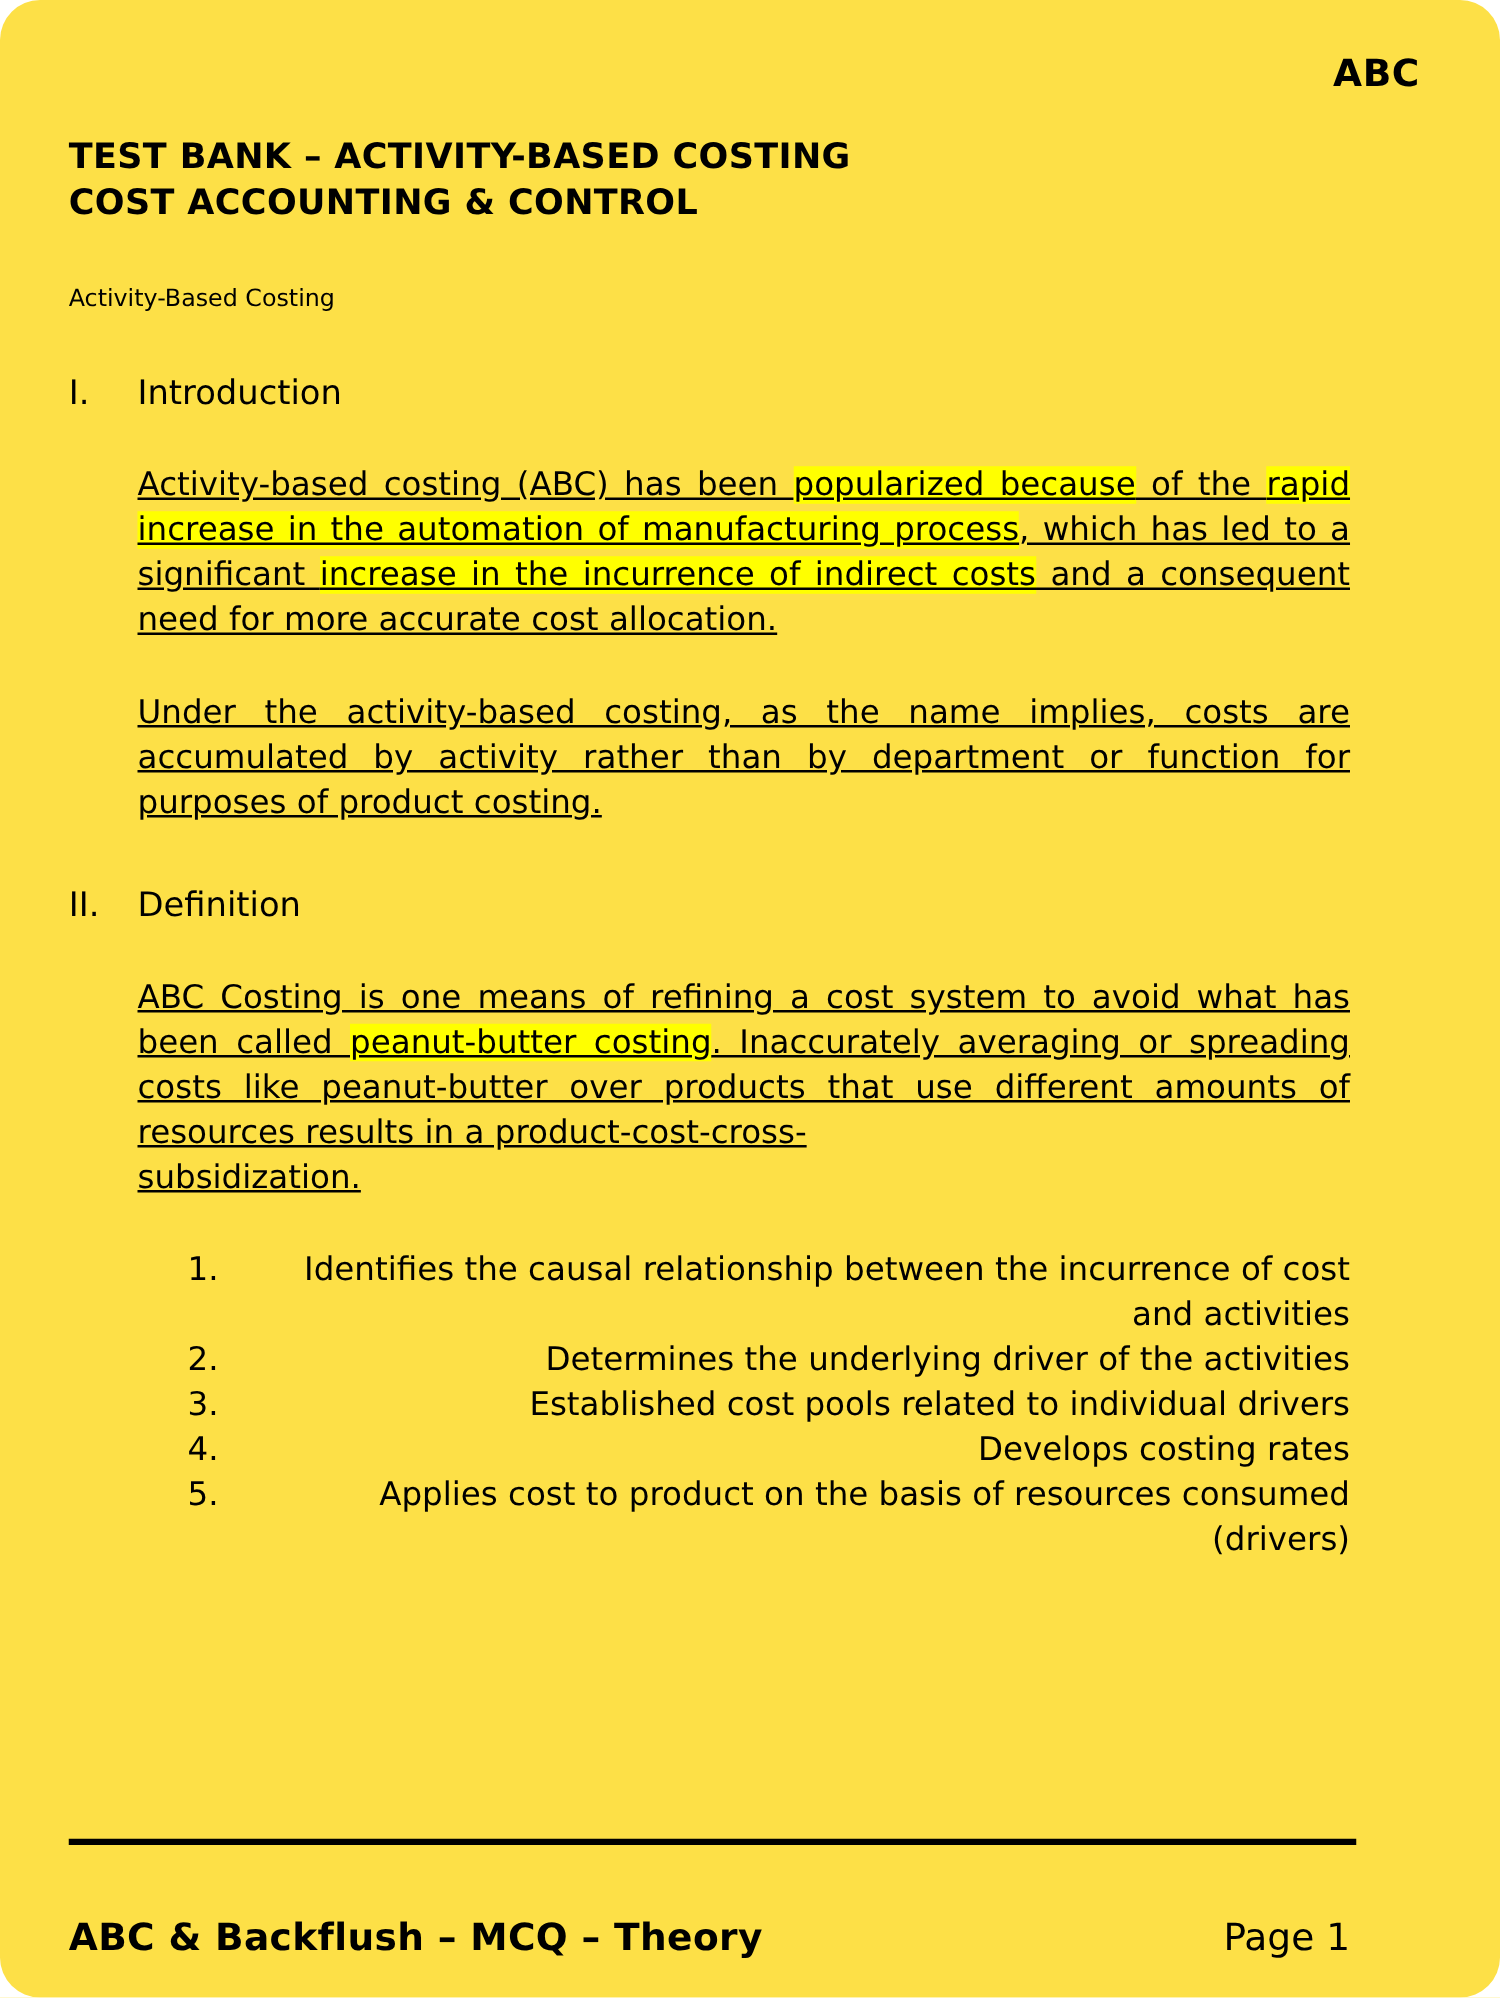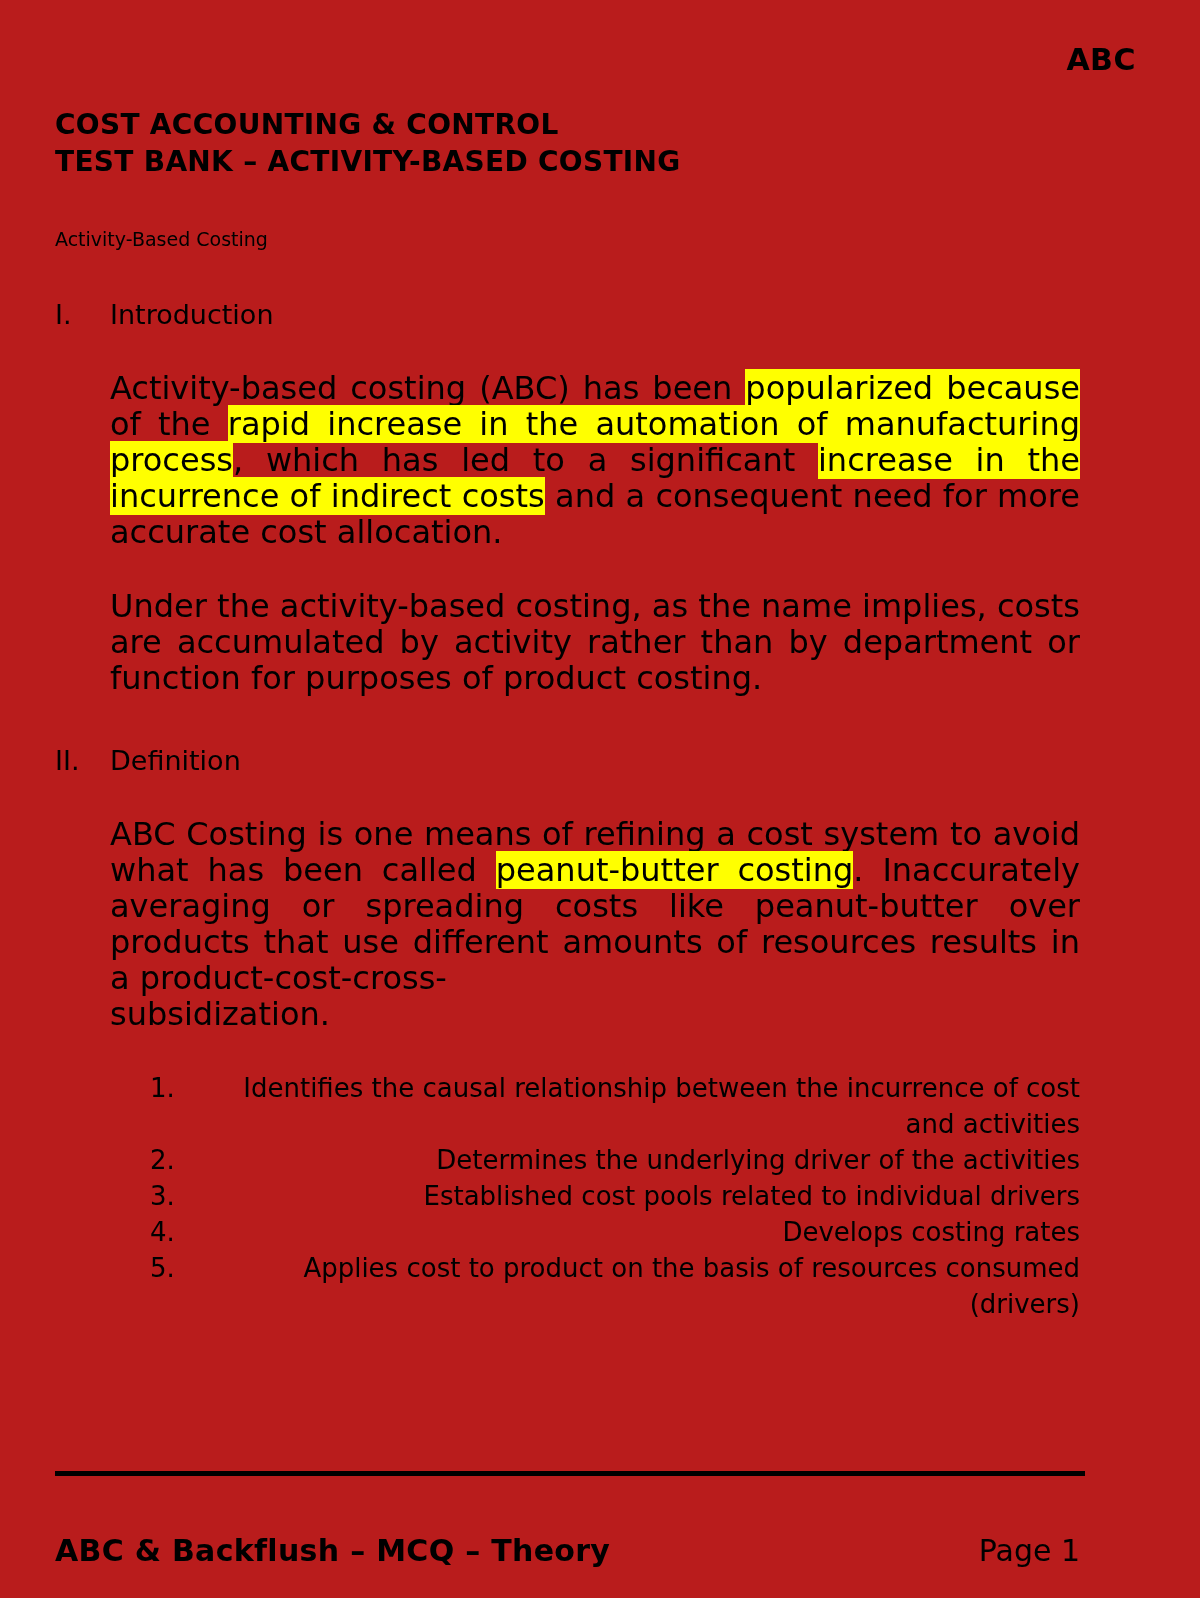--- a/index.html
+++ b/index.html
@@ -10,22 +10,23 @@
     font-family: "DejaVu Sans", sans-serif;
     color: #000000;
   }
   .page {
     position: relative;
     width: 1200px;
     height: 1598px;
     padding: 40px 120px 28px 55px;
     display: flex;
     flex-direction: column;
-    background: #b91c1c;
+    background: #fde047;
     overflow: hidden;
+    border-radius: 32px;
   }
   .corner-label {
     position: absolute;
     top: 42px;
     right: 64px;
     font-size: 30px;
     font-weight: bold;
     letter-spacing: 0.5px;
   }
   .doc-title {
@@ -41,22 +42,23 @@
   }
   .section-heading {
     display: flex;
     margin-top: 48px;
     font-size: 27px;
     line-height: 34px;
   }
   .numeral { flex: 0 0 55px; }
   .section-body {
     margin-left: 55px;
-    font-size: 32px;
+    font-size: 26px;
     line-height: 36px;
+    text-decoration: underline;
   }
   .para {
     margin-top: 38px;
     text-align: justify;
   }
   .para.tight {
     margin-top: 0;
   }
   .hl { background: #ffff00; }
   .def-list {
@@ -87,22 +89,22 @@
   .footer-right { font-weight: normal; }
 </style>
 </head>
 <body>
 
 <div class="page">
 
   <div class="corner-label">ABC</div>
 
   <div class="doc-title">
+    <div>TEST BANK – ACTIVITY-BASED COSTING</div>
     <div>COST ACCOUNTING &amp; CONTROL</div>
-    <div>TEST BANK – ACTIVITY-BASED COSTING</div>
   </div>
 
   <div class="doc-subtitle">Activity-Based Costing</div>
 
   <div class="section-heading">
     <span class="numeral">I.</span>
     <span class="heading-text">Introduction</span>
   </div>
   <div class="section-body">
     <div class="para"><span>Activity-based costing (ABC) has been </span><span class="hl">popularized because</span><span> of the </span><span class="hl">rapid increase in the automation of manufacturing process</span><span>, which has led to a significant </span><span class="hl">increase in the incurrence of indirect costs</span><span> and a consequent need for more accurate cost allocation.</span></div>

